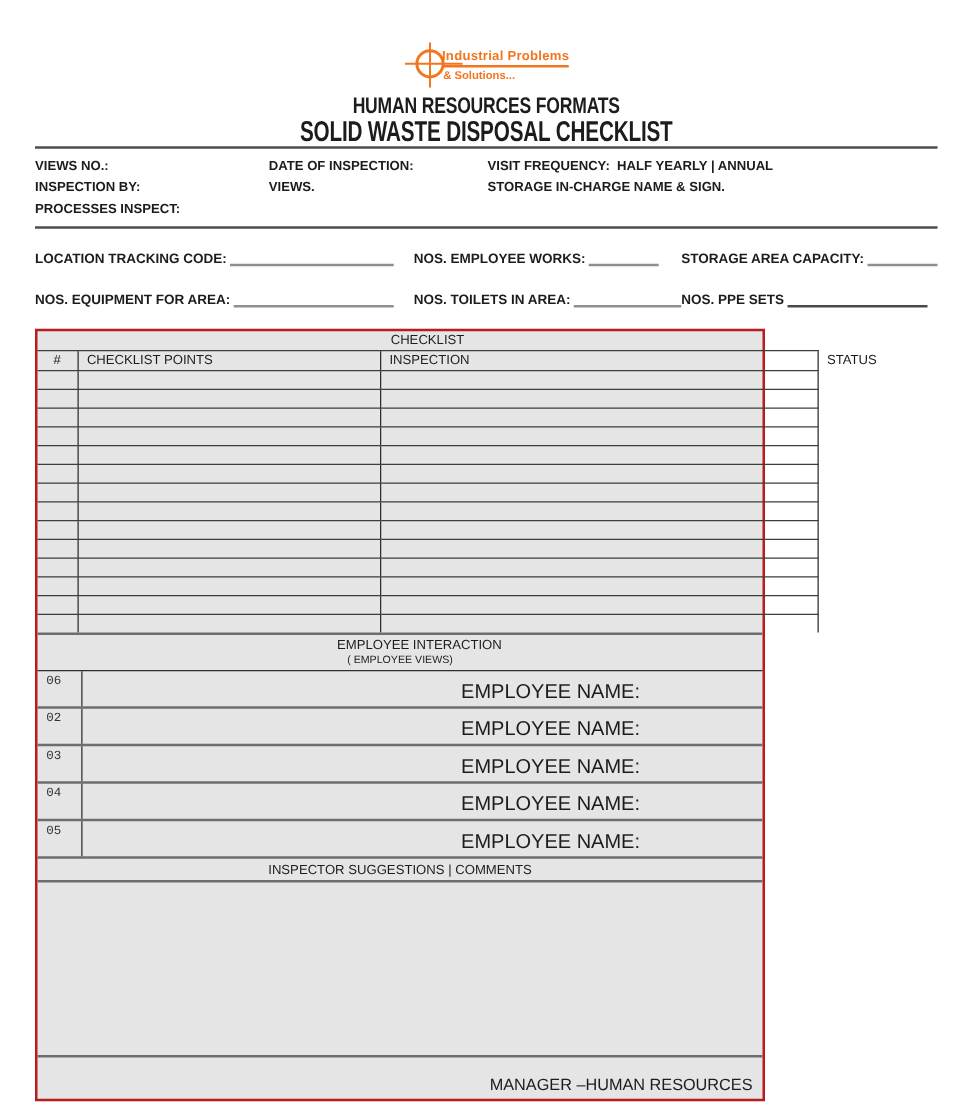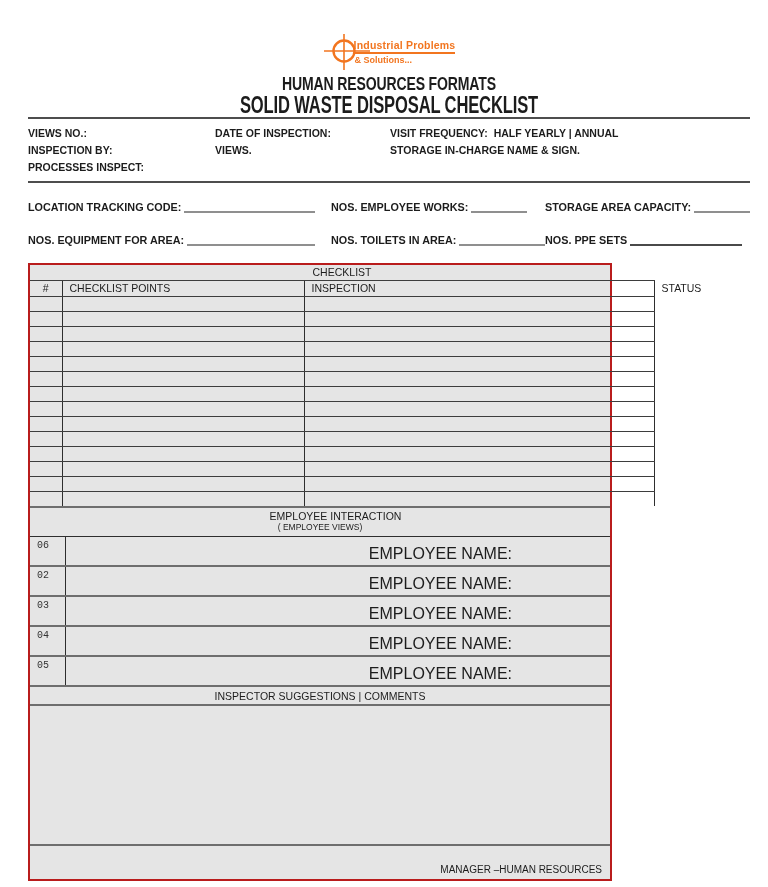--- a/index.html
+++ b/index.html
@@ -65,21 +65,21 @@
   .emp-no {
     width:36px; border-right:1px solid #2e2e2e;
     font-family:"Liberation Mono", monospace; font-size:10px; color:#333;
     padding:3px 0 0 7px;
   }
   .emp-content { flex:1; display:flex; align-items:flex-end; justify-content:flex-end; padding:0 98px 2px 0; }
   .emp-name { font-size:16px; }
   
   .insp-hdr { height:19px; line-height:19px; text-align:center; font-size:10.5px; border-bottom:2px solid #6e6e6e; }
   .comment-box { height:140px; border-bottom:2px solid #6e6e6e; }
-  .footer-row { height:33px; display:flex; align-items:flex-end; justify-content:flex-end; padding:0 8px 4px 0; font-size:10px; }
+  .footer-row { height:33px; display:flex; align-items:flex-end; justify-content:flex-end; padding:0 8px 4px 0; font-size:13px; }
 </style>
 </head>
 <body>
 
 <div class="page">
 
   <div class="logo">
     <svg width="48" height="40" viewBox="0 0 48 40">
       <line x1="1" y1="19" x2="47" y2="19" stroke="#F2751F" stroke-width="1.6"></line>
       <line x1="21" y1="2" x2="21" y2="38" stroke="#F2751F" stroke-width="1.6"></line>

